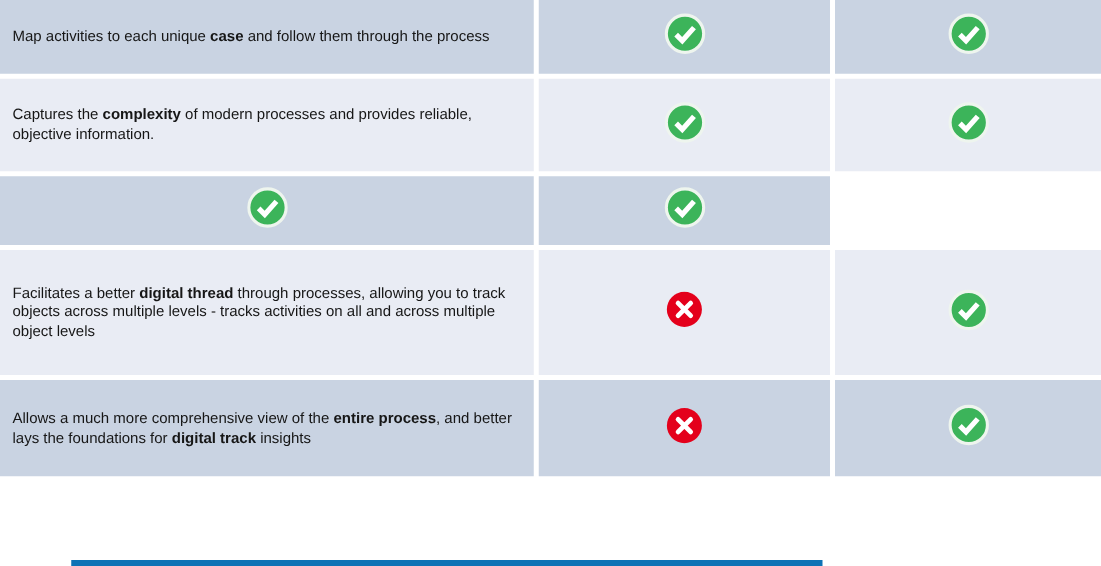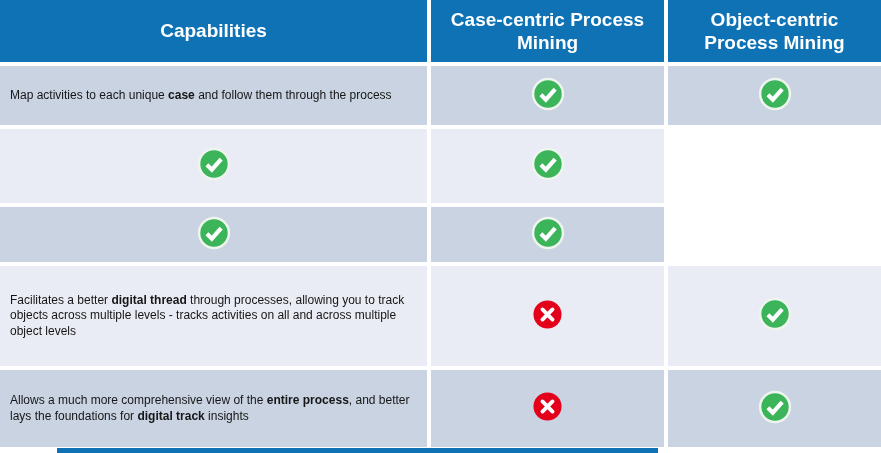--- a/index.html
+++ b/index.html
@@ -49,45 +49,43 @@
     position:absolute; bottom:0; left:57px;
     width:601px; height:5px;
     background:var(--header-blue);
   }
 </style>
 </head>
 <body>
 
 <div class="page">
 
-  <div class="grid-row header-row">
-    <div class="cell head-cell">Capabilities</div>
-    <div class="cell head-cell">Case-centric Process Mining</div>
-    <div class="cell head-cell">Object-centric Process Mining</div>
-  </div>
 
   <div>
       <div class="grid-row r1 row-dark">
         <div class="cell cap-cell">
           <div><span>Map activities to each unique </span><b>case</b><span> and follow them through the process</span></div>
         </div>
         <div class="cell icon-cell">
           <span class="badge"><svg width="34" height="34" viewBox="0 0 36 36">
               <circle cx="18" cy="18" r="15.8" fill="#3cb45a" stroke="#eef5ee" stroke-width="2.6"></circle>
               <path d="M10.5 18.8 L15.7 24 L25.6 12.8" fill="none" stroke="#ffffff" stroke-width="4.4" stroke-linecap="butt" stroke-linejoin="miter"></path>
             </svg></span>
         </div>
         <div class="cell icon-cell">
           <span class="badge"><svg width="34" height="34" viewBox="0 0 36 36">
               <circle cx="18" cy="18" r="15.8" fill="#3cb45a" stroke="#eef5ee" stroke-width="2.6"></circle>
               <path d="M10.5 18.8 L15.7 24 L25.6 12.8" fill="none" stroke="#ffffff" stroke-width="4.4" stroke-linecap="butt" stroke-linejoin="miter"></path>
             </svg></span>
         </div>
       </div>
       <div class="grid-row r2 row-light">
+        <div class="cell cap-cell">
+          <div><span>Captures the </span><b>complexity</b><span> of modern processes and provides reliable, objective information.</span></div>
+        </div>
         <div class="cell icon-cell">
           <span class="badge"><svg width="34" height="34" viewBox="0 0 36 36">
               <circle cx="18" cy="18" r="15.8" fill="#3cb45a" stroke="#eef5ee" stroke-width="2.6"></circle>
               <path d="M10.5 18.8 L15.7 24 L25.6 12.8" fill="none" stroke="#ffffff" stroke-width="4.4" stroke-linecap="butt" stroke-linejoin="miter"></path>
             </svg></span>
         </div>
         <div class="cell icon-cell">
           <span class="badge"><svg width="34" height="34" viewBox="0 0 36 36">
               <circle cx="18" cy="18" r="15.8" fill="#3cb45a" stroke="#eef5ee" stroke-width="2.6"></circle>
               <path d="M10.5 18.8 L15.7 24 L25.6 12.8" fill="none" stroke="#ffffff" stroke-width="4.4" stroke-linecap="butt" stroke-linejoin="miter"></path>

